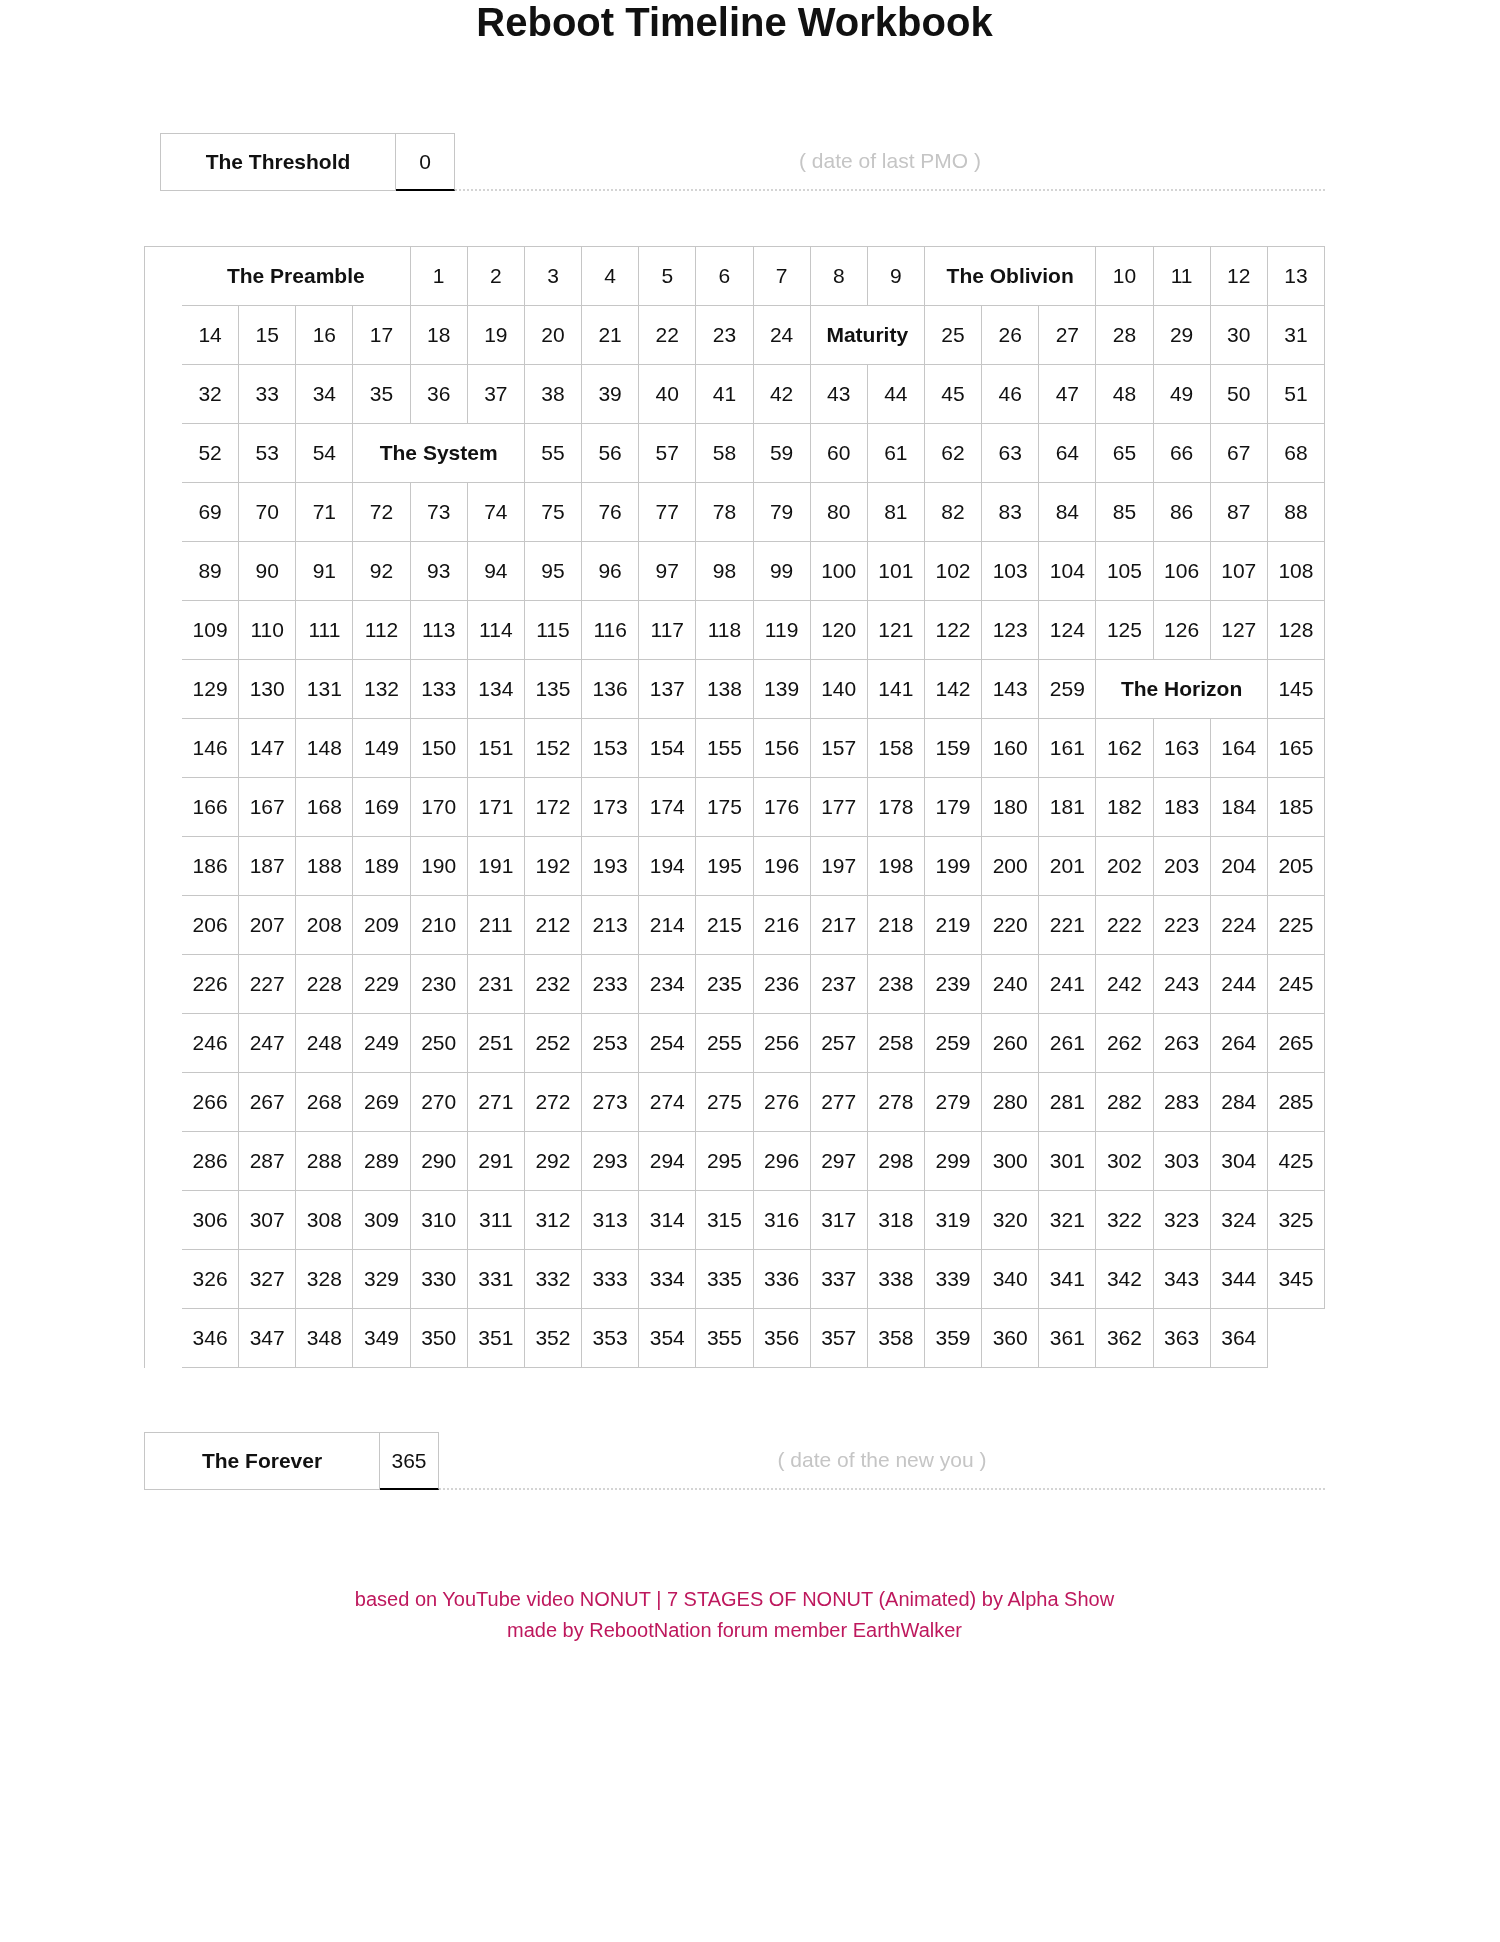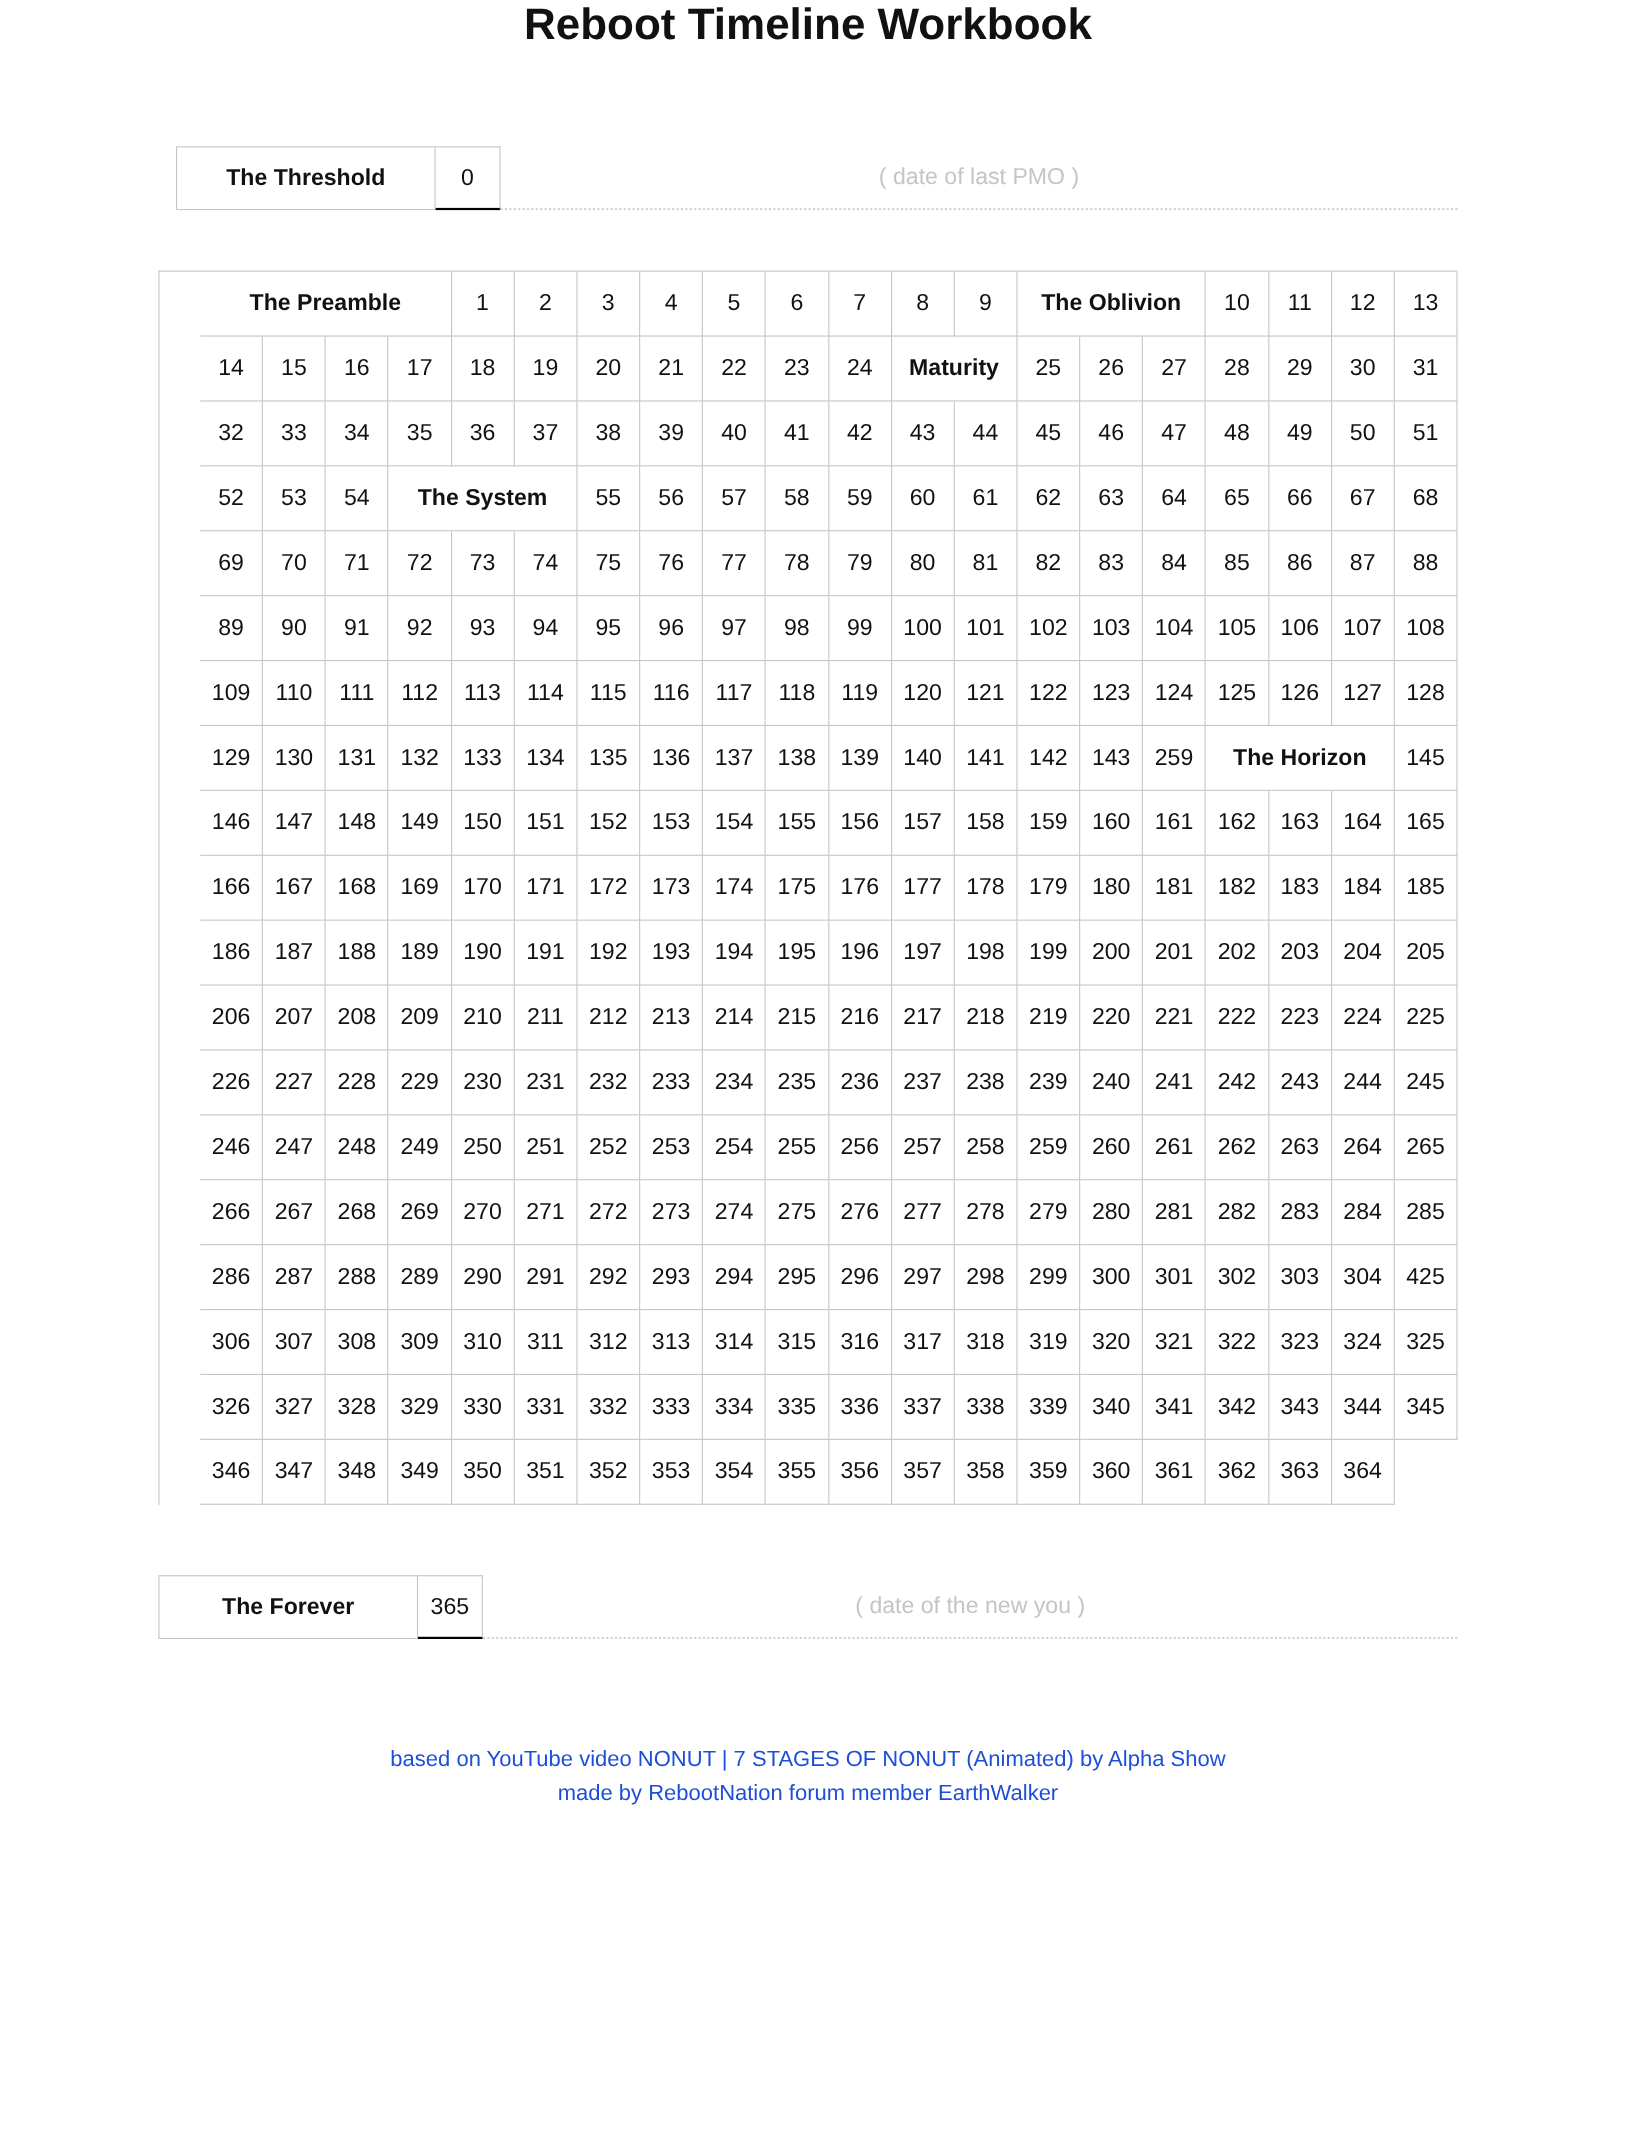--- a/index.html
+++ b/index.html
@@ -61,21 +61,21 @@
     font-size: 21px;
     color: var(--ink);
   }
   .cell.stage-label { font-weight: bold; }
   .cell.empty { border-right: none; border-bottom: none; }
   .footer {
     margin-top: 94px;
     text-align: center;
     font-size: 20px;
     line-height: 31px;
-    color: #1d4ed8;
+    color: #be185d;
   }
 </style>
 </head>
 <body>
 
 <div class="content">
 
   <h1 class="page-title">Reboot Timeline Workbook</h1>
 
   <div class="field-row threshold">

